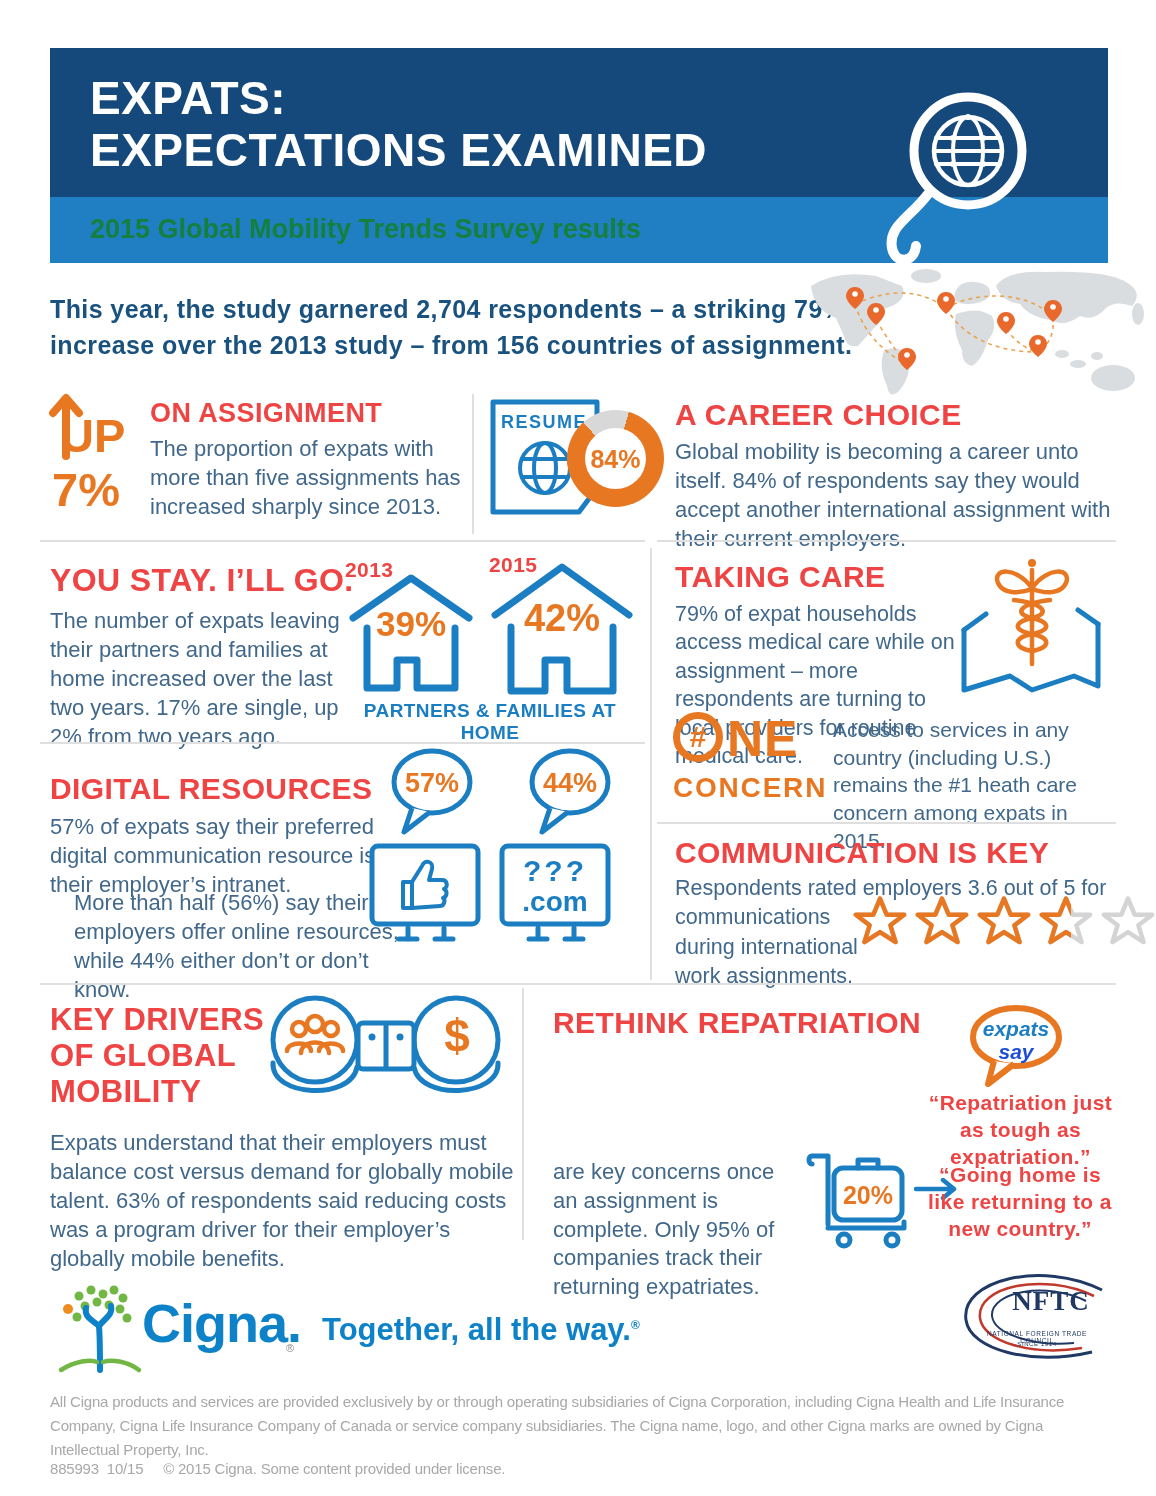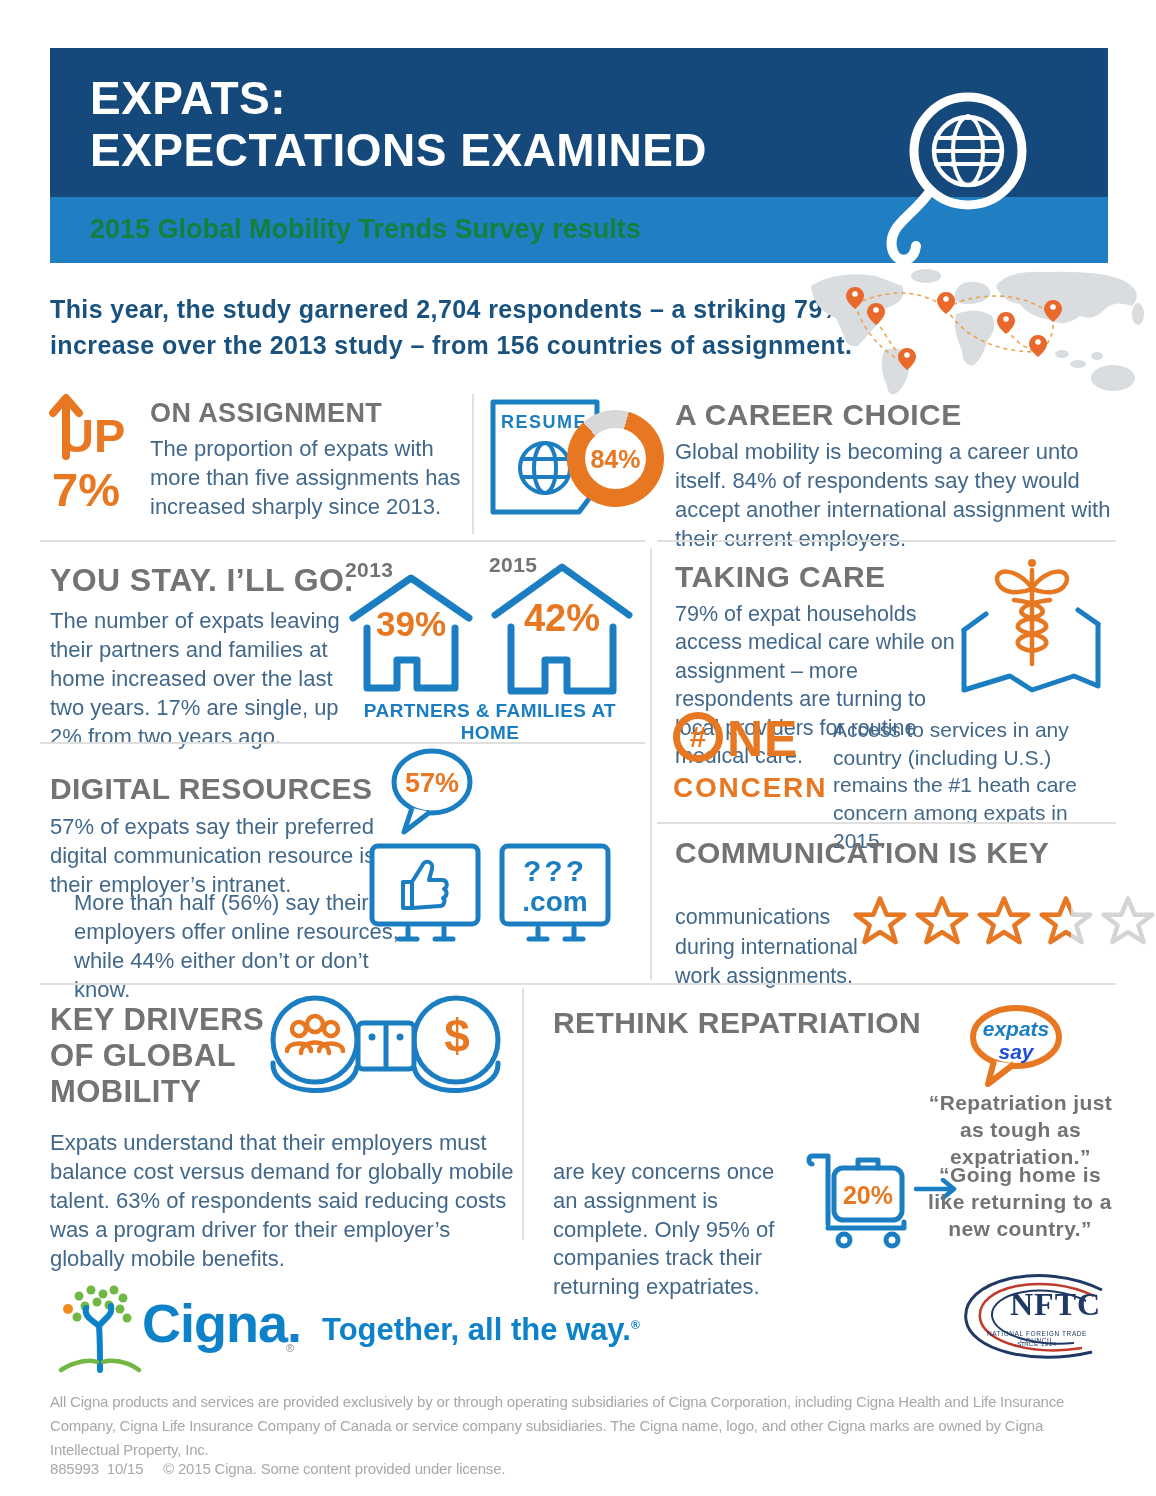--- a/index.html
+++ b/index.html
@@ -2,21 +2,21 @@
 <html><head>
 <meta charset="utf-8">
 <style>
   * { margin:0; padding:0; box-sizing:border-box; }
   html,body { background:#ffffff; }
   .page {
     position:relative; width:1156px; height:1496px; background:#fff;
     font-family:"Liberation Sans", sans-serif; overflow:hidden;
   }
   .abs { position:absolute; }
-  .hd { font-weight:700; color:#737373; letter-spacing:.4px; }
+  .hd { font-weight:700; color:#ef4444; letter-spacing:.4px; }
   .body-txt { color:#41688B; line-height:1.32; font-size:22px; }
   .rule { background:#DFDFDF; position:absolute; }
   .orange { color:#E87722; }
   .star-slot { position:relative; width:54px; height:52px; }
   .star-clip { position:absolute; left:0; top:0; height:100%; overflow:hidden; }
   .center { text-align:center; }
 </style>
 </head>
 <body>
 
@@ -220,35 +220,43 @@
         <line x1="76" y1="86" x2="76" y2="96"></line>
           <line x1="67" y1="97" x2="85" y2="97"></line>
       </g>
       <g fill="none" stroke="#1B7EC2" stroke-width="4" stroke-linejoin="round" stroke-linecap="round">
         <path d="M44 66 V40 L54 24 C56 17 66 19 64 27 L61 38 H74 C80 38 80 46 76 47 C80 49 79 55 75 56 C78 58 76 64 72 64 Z"></path>
         <path d="M35 40 H44 V66 H35 Z"></path>
       </g>
     </svg>
   </div>
 
+  <div class="abs" style="left:528px;top:748px;width:84px;height:90px;">
+    <svg width="84" height="90" viewBox="0 0 84 90">
+      <ellipse cx="42" cy="34" rx="38" ry="31" fill="#fff" stroke="#1B7EC2" stroke-width="5"></ellipse>
+      <path d="M22 60 L14 84 L40 64" fill="#fff" stroke="#1B7EC2" stroke-width="5" stroke-linejoin="round"></path>
+    </svg>
+    <span class="abs orange center" style="left:0;top:20px;width:84px;font-size:27px;font-weight:700;">44%</span>
+  </div>
   <div class="abs" style="left:498px;top:842px;width:114px;height:104px;">
     <svg width="114" height="104" viewBox="0 0 114 104">
       <rect x="4" y="4" width="106" height="78" rx="6" fill="#fff" stroke="#1B7EC2" stroke-width="5"></rect>
       <g stroke="#1B7EC2" stroke-width="5" stroke-linecap="round">
         <line x1="40" y1="86" x2="40" y2="96"></line>
           <line x1="31" y1="97" x2="49" y2="97"></line>
         <line x1="76" y1="86" x2="76" y2="96"></line>
           <line x1="67" y1="97" x2="85" y2="97"></line>
       </g>
     </svg>
     <span class="abs center" style="left:0;top:12px;width:114px;font-size:30px;font-weight:700;color:#1B7EC2;letter-spacing:3px;">???</span>
     <span class="abs center" style="left:0;top:44px;width:114px;font-size:28px;font-weight:700;color:#1B7EC2;">.com</span>
   </div>
 
   <div class="abs hd" style="left:675px;top:836px;font-size:30px;">COMMUNICATION IS KEY</div>
+  <div class="abs body-txt" style="left:675px;top:874px;width:460px;font-size:21.5px;">Respondents rated employers 3.6 out of 5 for</div>
   <div class="abs body-txt" style="left:675px;top:903px;width:190px;font-size:21.5px;line-height:1.38;">communications during international work assignments.</div>
   <div class="abs" style="left:853px;top:895px;display:flex;gap:8px;">
       <div class="star-slot"><svg width="54" height="52" viewBox="0 0 60 58">
           <polygon points="30,4 37.4,22 57,22 41.6,33.8 47.4,52.5 30,41.3 12.6,52.5 18.4,33.8 3,22 22.6,22" fill="none" stroke="#D4D4D4" stroke-width="5" stroke-linejoin="round"></polygon>
         </svg><div class="star-clip" style="width:100%"><svg width="54" height="52" viewBox="0 0 60 58">
             <polygon points="30,4 37.4,22 57,22 41.6,33.8 47.4,52.5 30,41.3 12.6,52.5 18.4,33.8 3,22 22.6,22" fill="none" stroke="#E87722" stroke-width="5" stroke-linejoin="round"></polygon>
           </svg></div></div>
       <div class="star-slot"><svg width="54" height="52" viewBox="0 0 60 58">
           <polygon points="30,4 37.4,22 57,22 41.6,33.8 47.4,52.5 30,41.3 12.6,52.5 18.4,33.8 3,22 22.6,22" fill="none" stroke="#D4D4D4" stroke-width="5" stroke-linejoin="round"></polygon>
         </svg><div class="star-clip" style="width:100%"><svg width="54" height="52" viewBox="0 0 60 58">
@@ -368,21 +376,21 @@
   </span>
 
   <div class="abs" style="left:952px;top:1268px;width:165px;height:102px;">
     <svg class="abs" style="left:0;top:0;" width="165" height="102" viewBox="0 0 165 102">
       <g fill="none">
         <path d="M150 22 C 90 -8, 8 12, 14 52 C 18 82, 80 98, 140 84" stroke="#1F3864" stroke-width="3"></path>
         <path d="M142 28 C 92 4, 24 18, 28 50 C 31 74, 80 88, 130 80" stroke="#C0392B" stroke-width="2.5"></path>
         <path d="M134 33 C 94 13, 38 24, 40 48 C 42 66, 82 79, 122 75" stroke="#1F3864" stroke-width="2"></path>
       </g>
     </svg>
-    <span class="abs center" style="left:30px;top:18px;width:110px;font-family:'Liberation Serif',serif;font-weight:700;font-size:32px;color:#1F3864;letter-spacing:1px;padding-left:28px;">NFTC</span>
+    <span class="abs center" style="left:30px;top:18px;width:110px;font-family:'Liberation Serif',serif;font-weight:700;font-size:27px;color:#1F3864;letter-spacing:1px;padding-left:28px;">NFTC</span>
     <span class="abs center" style="left:25px;top:62px;width:120px;font-size:6.5px;color:#1F3864;letter-spacing:.6px;">NATIONAL FOREIGN TRADE COUNCIL</span>
     <span class="abs center" style="left:25px;top:73px;width:120px;font-size:6px;color:#1F3864;letter-spacing:.6px;">SINCE 1914</span>
   </div>
 
   <div class="abs" style="left:50px;top:1390px;width:1020px;font-size:15px;color:#A8A8A8;line-height:1.6;letter-spacing:-0.2px;">All Cigna products and services are provided exclusively by or through operating subsidiaries of Cigna Corporation, including Cigna Health and Life Insurance Company, Cigna Life Insurance Company of Canada or service company subsidiaries. The Cigna name, logo, and other Cigna marks are owned by Cigna Intellectual Property, Inc.</div>
   <div class="abs" style="left:50px;top:1460px;font-size:15px;color:#A8A8A8;white-space:pre-wrap;letter-spacing:-0.2px;">885993  10/15     © 2015 Cigna. Some content provided under license.</div>
 
 </div>
 
 </body></html>

